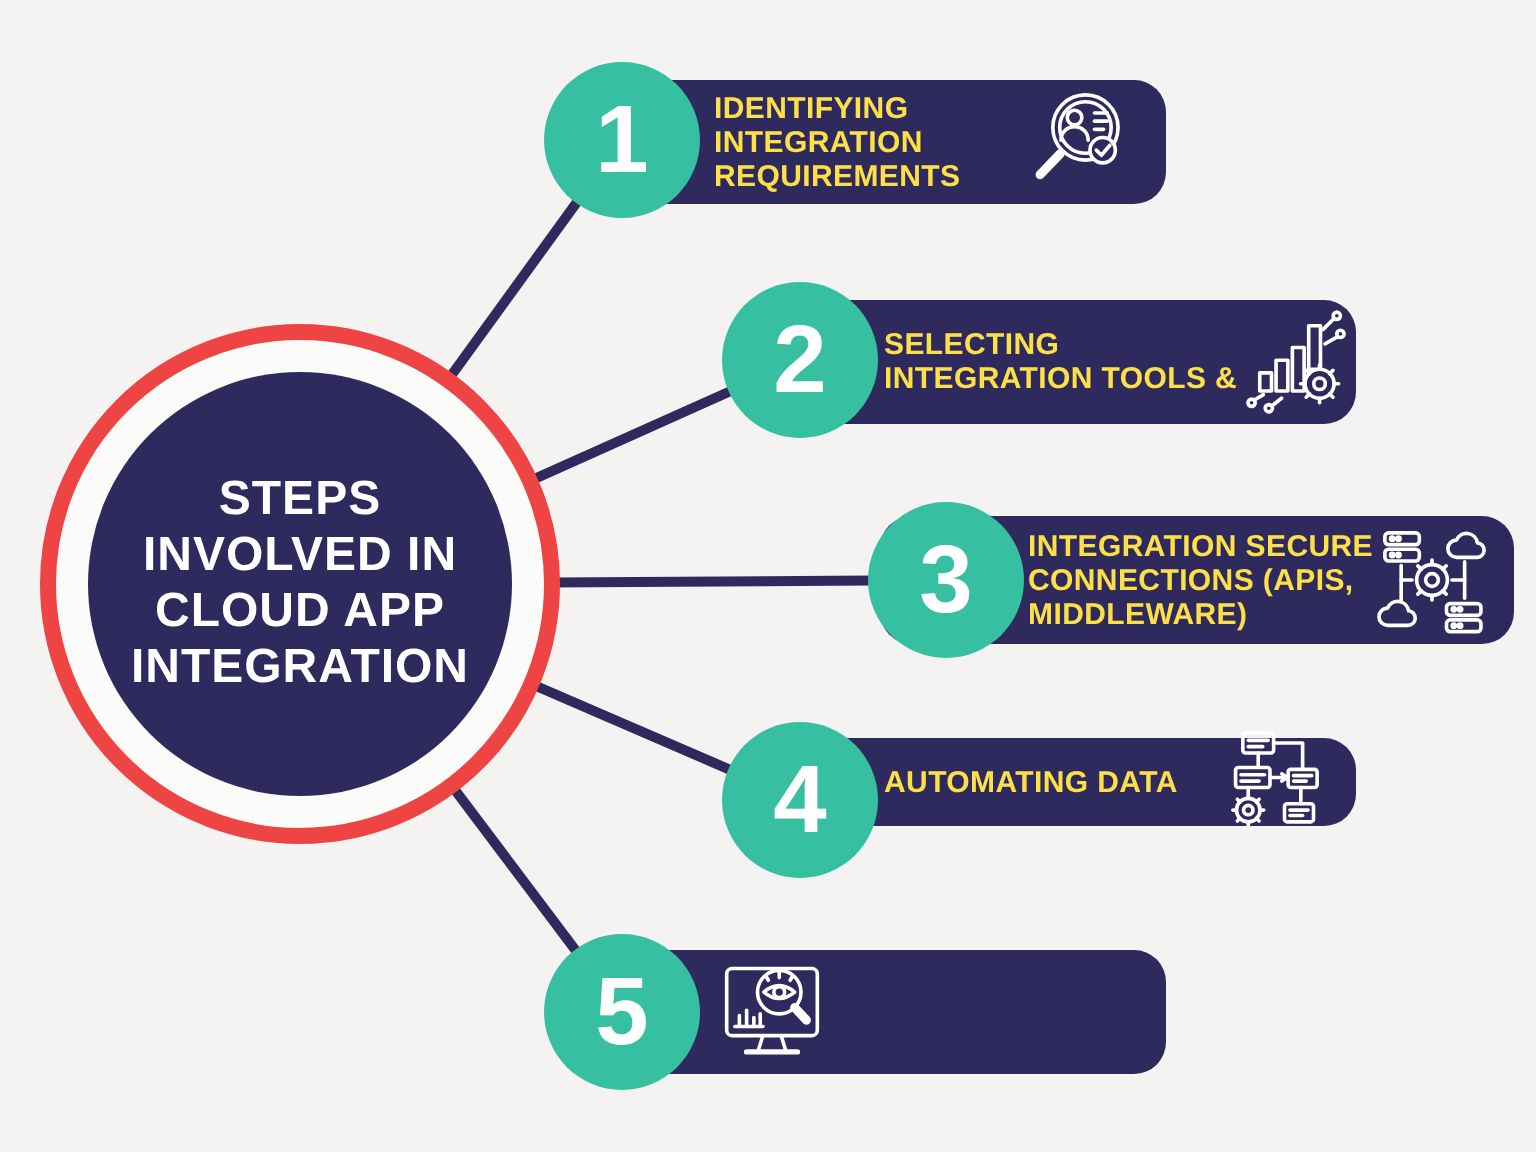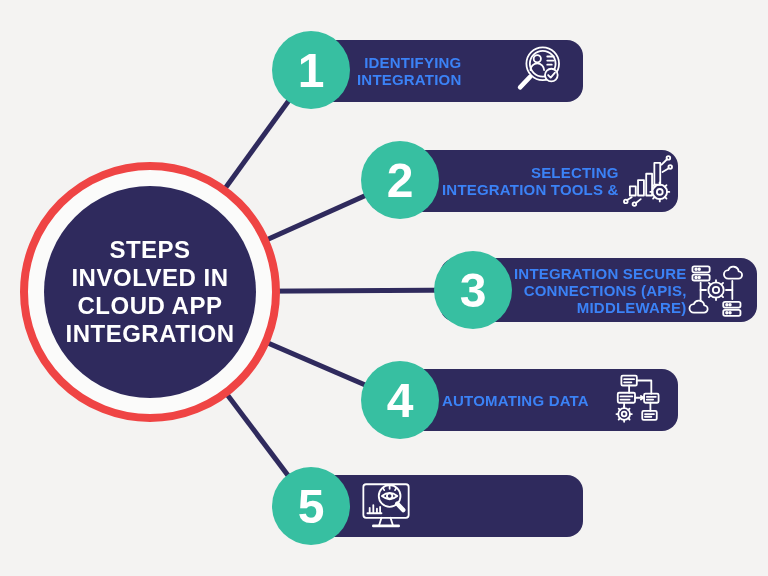--- a/index.html
+++ b/index.html
@@ -24,23 +24,23 @@
   .hub-title span{display:block;white-space:nowrap;}
   
   .bar{
     position:absolute;z-index:3;background:#2F2A5D;border-radius:16px;
     display:flex;align-items:center;justify-content:space-between;
     box-sizing:border-box;padding-left:74px;padding-right:14px;
   }
   .bar1{left:283px;top:40px;width:300px;height:62px;}
   .bar2{left:368px;top:150px;width:310px;height:62px;}
   .bar3{left:440px;top:258px;width:317px;height:64px;}
-  .bar4{left:368px;top:369px;width:310px;height:62px;}
+  .bar4{left:368px;top:369px;width:310px;height:44px;}
   .bar5{left:283px;top:475px;width:300px;height:62px;}
-  .bar-label{color:#3b82f6;font-weight:bold;font-size:15px;line-height:17px;letter-spacing:.2px;text-align:right;}
+  .bar-label{color:#fde047;font-weight:bold;font-size:15px;line-height:17px;letter-spacing:.2px;}
   .bar-label span{display:block;white-space:nowrap;}
   .bar-icon{flex:0 0 auto;width:58px;height:58px;display:flex;align-items:center;justify-content:center;}
   .bar-icon svg{width:58px;height:58px;}
   .num{
     position:absolute;z-index:4;width:78px;height:78px;border-radius:50%;
     background:#37BFA1;display:flex;align-items:center;justify-content:center;
     color:#FFFFFF;font-weight:bold;font-size:48px;
   }
   .num1{left:272px;top:31px;}
   .num2{left:361px;top:141px;}
@@ -72,20 +72,21 @@
         <span>CLOUD APP</span>
         <span>INTEGRATION</span>
       </div>
     </div>
   </div>
 
   <div class="bar bar1">
     <div class="bar-label">
       <span>IDENTIFYING</span>
       <span>INTEGRATION</span>
+      <span>REQUIREMENTS</span>
     </div>
     <div class="bar-icon">
       <svg viewBox="0 0 64 64">
         <g class="ic">
           <circle cx="35" cy="24" r="18"></circle>
           <circle cx="35" cy="24" r="14.2"></circle>
           <circle cx="29" cy="18.5" r="4"></circle>
           <path d="M21.5 31 a7.5 7.5 0 0 1 15 0"></path>
           <line x1="40" y1="16" x2="47" y2="16"></line>
           <line x1="40" y1="20.5" x2="47" y2="20.5"></line>

